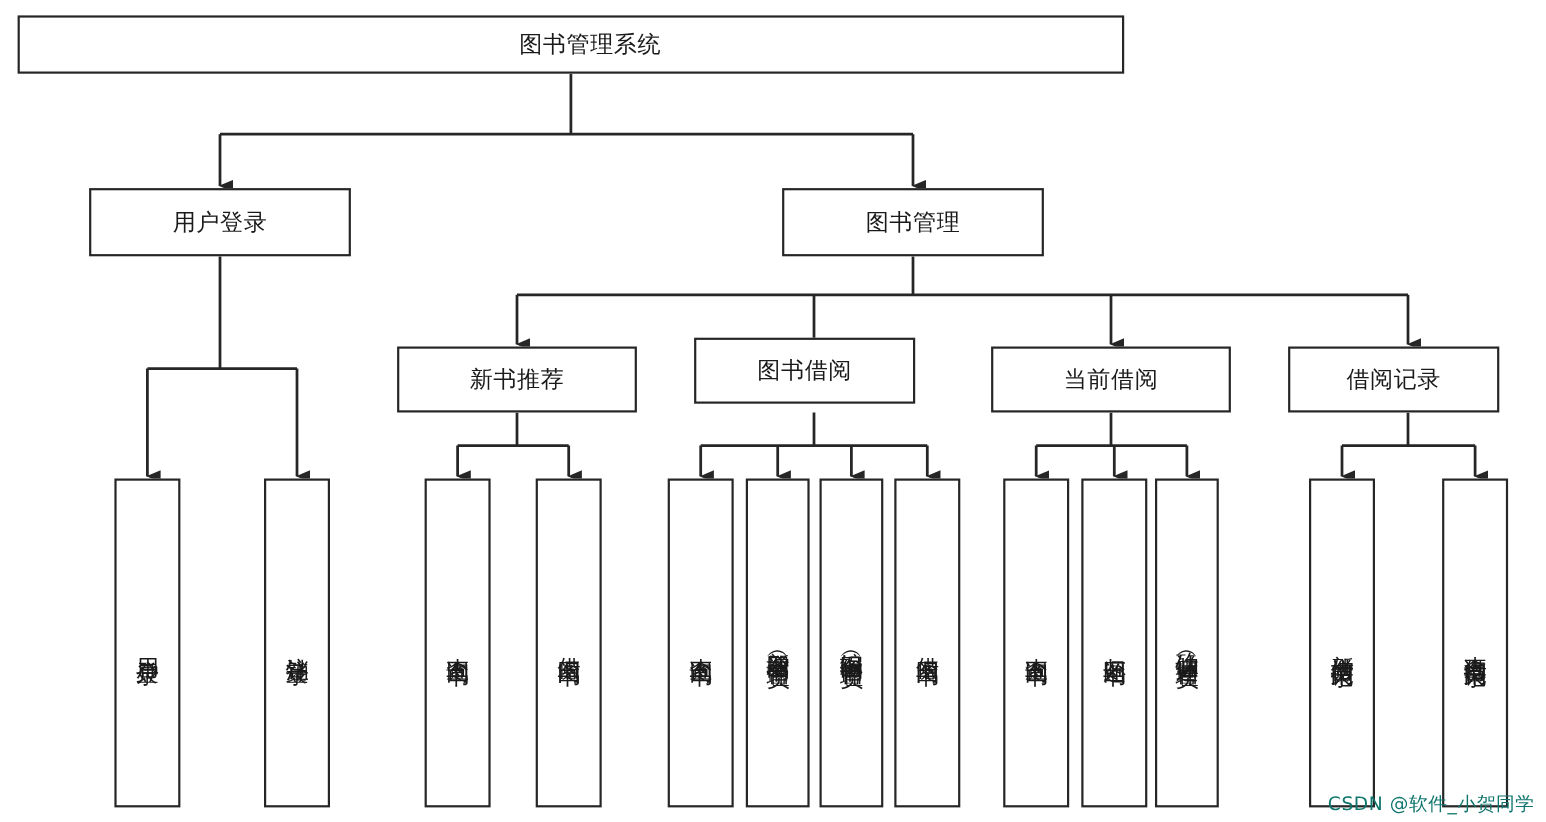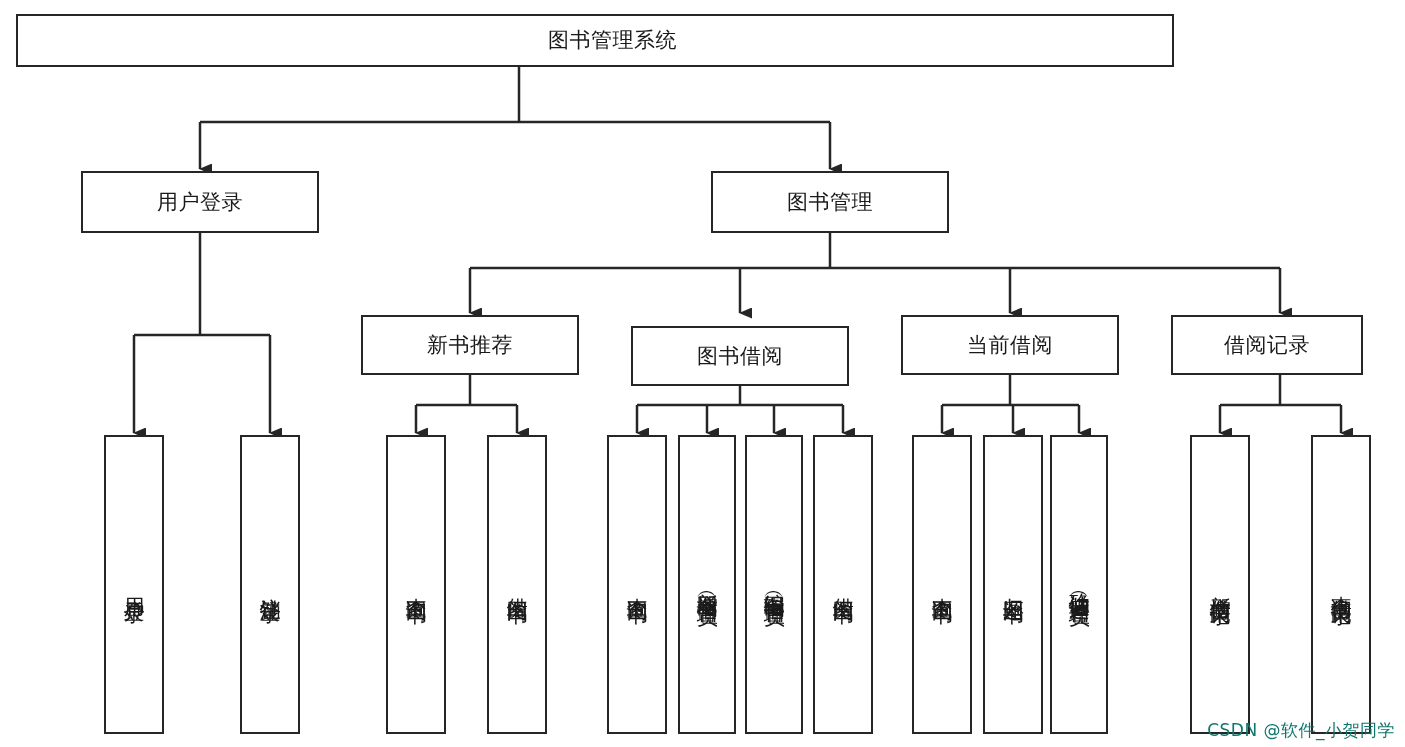--- a/index.html
+++ b/index.html
@@ -113,35 +113,35 @@
       <path d="M1013,405 L1013,433" marker-end="url(#arr)"></path>
       <path d="M1079,405 L1079,433" marker-end="url(#arr)"></path>
 
       <path d="M1280,375 L1280,405"></path>
       <path d="M1220,405 L1341,405"></path>
       <path d="M1220,405 L1220,433" marker-end="url(#arr)"></path>
       <path d="M1341,405 L1341,433" marker-end="url(#arr)"></path>
     </g>
   </svg>
 
-  <div class="node" style="left:16px; top:14px; width:1158px; height:53px;padding-left:35px;">
+  <div class="node" style="left:16px; top:14px; width:1006px; height:53px;padding-left:35px;">
     <span class="node-label">图书管理系统</span>
   </div>
 
   <div class="node" style="left:81px; top:171px; width:238px; height:62px;">
     <span class="node-label">用户登录</span>
   </div>
   <div class="node" style="left:361px; top:315px; width:218px; height:60px;">
     <span class="node-label">新书推荐</span>
   </div>
 
   <div class="node" style="left:711px; top:171px; width:238px; height:62px;">
     <span class="node-label">图书管理</span>
   </div>
-  <div class="node" style="left:631px; top:326px; width:218px; height:60px;">
+  <div class="node" style="left:631px; top:307px; width:201px; height:60px;">
     <span class="node-label">图书借阅</span>
   </div>
   <div class="node" style="left:901px; top:315px; width:218px; height:60px;">
     <span class="node-label">当前借阅</span>
   </div>
   <div class="node" style="left:1171px; top:315px; width:192px; height:60px;">
     <span class="node-label">借阅记录</span>
   </div>
 
   <div class="node leaf" style="left:104px; top:435px; width:60px; height:299px;">

